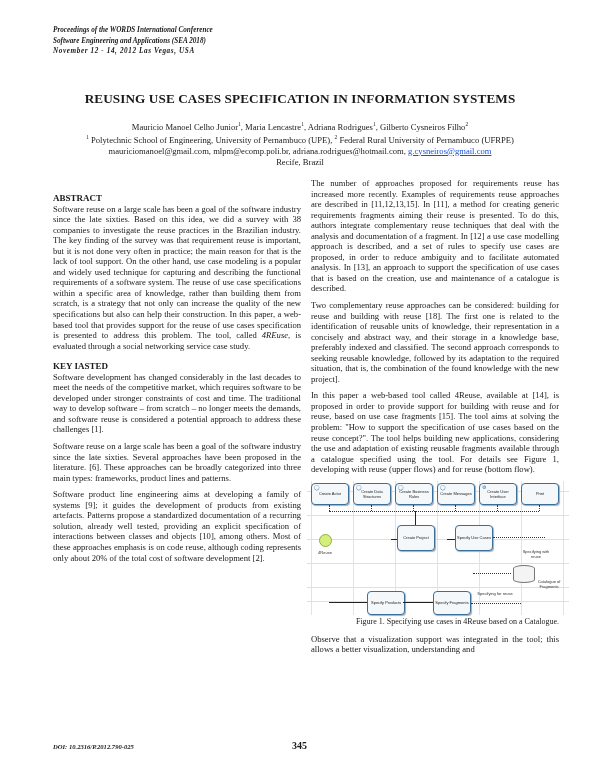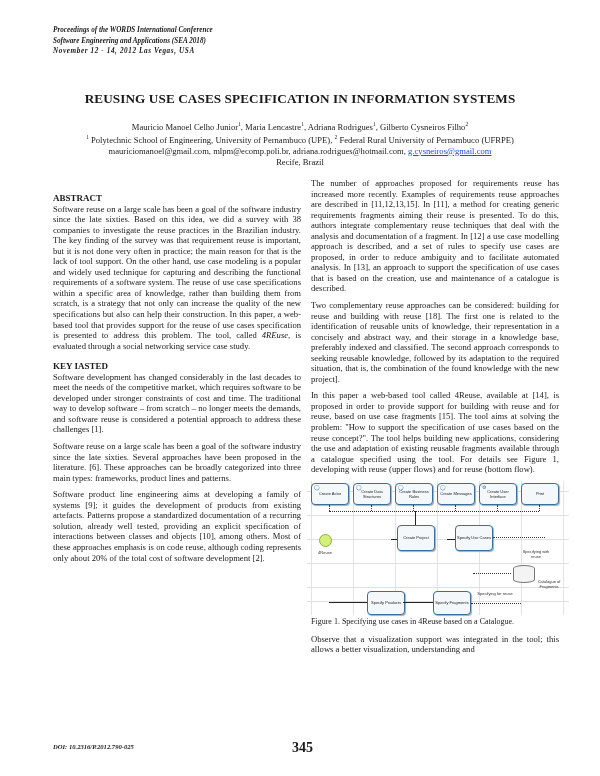--- a/index.html
+++ b/index.html
@@ -23,23 +23,23 @@
             background-size: 100% 24px, 42px 100%; background-position: 0 10px, 4px 0; }
   .fbox { position:absolute; border:1.4px solid #3a6f9a; border-radius:4px; background:#f4f8fb; font-family:"Liberation Sans", sans-serif;
           font-size:4px; color:#222; display:flex; align-items:center; justify-content:center; text-align:center; line-height:5px; box-shadow:1px 1px 1px #aab; }
   .fbox .ico { position:absolute; left:2px; top:1px; font-size:5px; color:#3a6f9a; }
   .start { position:absolute; left:12px; top:53px; width:11px; height:11px; border-radius:50%; background:#d6ee7c; border:1px solid #8cb33a; }
   .flabel { position:absolute; font-family:"Liberation Sans", sans-serif; font-size:4px; color:#333; text-align:center; line-height:5px; }
   .line-solid { position:absolute; background:#222; }
   .line-dot { position:absolute; border-top:1px dotted #333; }
   .vdot { position:absolute; border-left:1px dotted #333; }
   .db { position:absolute; left:206px; top:84px; width:20px; height:16px; border:1px solid #777; border-radius:50% / 20%; background:#f4f4f4; }
-  .caption { text-align:left; font-size:8px; line-height:10px; margin:2px 0 7px 0; }
+  .caption { text-align:right; font-size:8px; line-height:10px; margin:2px 0 7px 0; }
   .footer-doi { position:absolute; left:53px; top:743px; font-size:6.6px; font-style:italic; font-weight:bold; }
-  .footer-page { position:absolute; left:292px; top:740px; font-size:14px; font-weight:bold; }
+  .footer-page { position:absolute; left:292px; top:740px; font-size:10px; font-weight:bold; }
   em { font-style:italic; }
 </style>
 </head>
 <body>
 
 <div class="header">
   <div>Proceedings of the WORDS International Conference</div>
   <div>Software Engineering and Applications (SEA 2018)</div>
   <div>November 12 - 14, 2012 Las Vegas, USA</div>
 </div>

